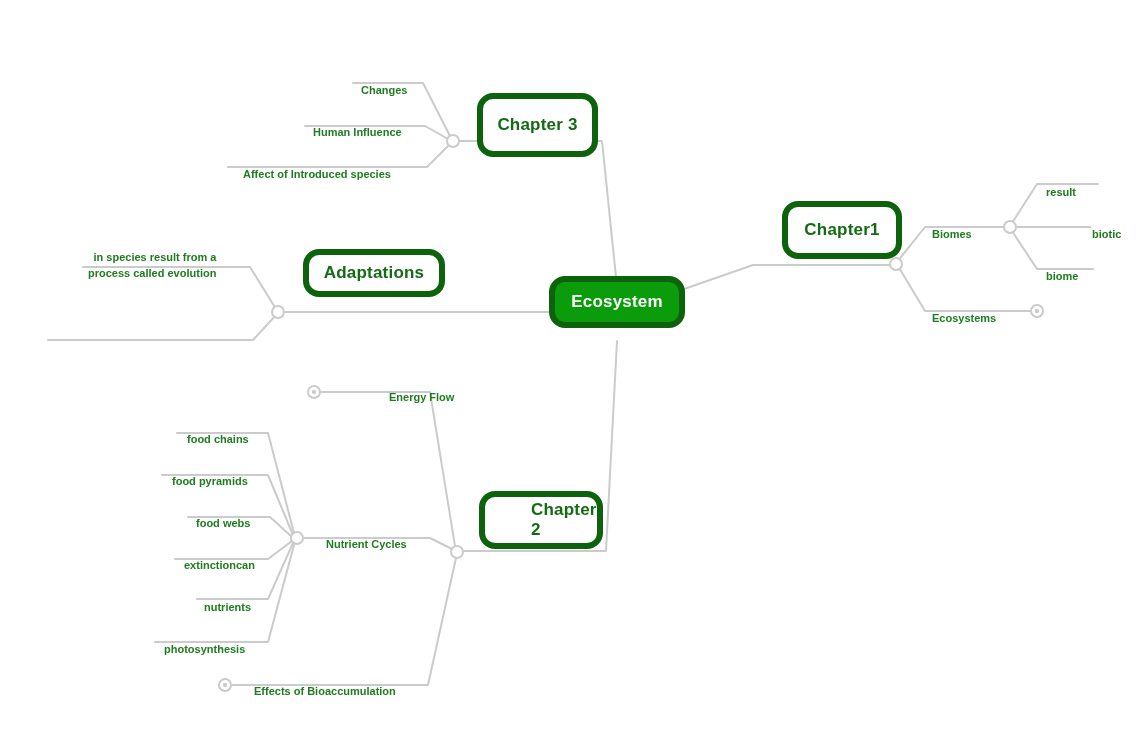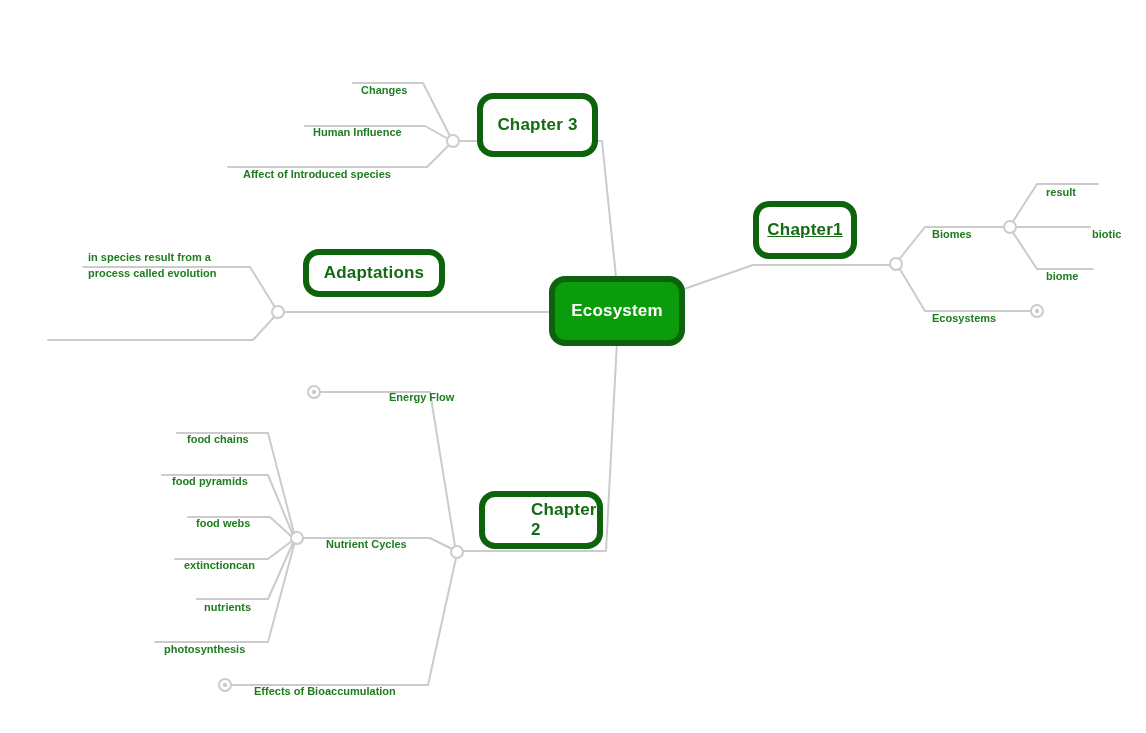--- a/index.html
+++ b/index.html
@@ -71,21 +71,21 @@
     line-height: 15px;
     color: var(--label-text);
     white-space: nowrap;
     cursor: pointer;
     margin-top: 24px;
   }
   .leaf.multiline {
     white-space: pre-line;
     line-height: 16px;
   }
-  .leaf.centered { text-align: left; }
+  .leaf.centered { text-align: right; }
 </style>
 </head>
 <body>
 
 <div class="canvas">
 
   <svg class="links" viewBox="0 0 1146 733">
 
     <path d="M353 83 H423 L451 138"></path>
     <path d="M305 126 H425 L450 140"></path>
@@ -128,27 +128,27 @@
     <g>
       <circle class="junction" cx="314" cy="392" r="6"></circle>
       <circle class="dot" cx="314" cy="392" r="2.2"></circle>
     </g>
     <g>
       <circle class="junction" cx="225" cy="685" r="6"></circle>
       <circle class="dot" cx="225" cy="685" r="2.2"></circle>
     </g>
   </svg>
 
-  <div class="topic root-node" style="left:549px; top:276px; width:136px; height:70px;">Ecosystem</div>
+  <div class="topic root-node" style="left:549px; top:276px; width:136px; height:52px;">Ecosystem</div>
 
   <div class="topic" style="left:477px; top:79px; width:121px; height:64px;margin-top:14px;">Chapter 3</div>
 
   <div class="topic" style="left:303px; top:249px; width:142px; height:48px;">Adaptations</div>
 
-  <div class="topic" style="left:753px; top:201px; width:104px; height:58px;text-decoration:underline;">Chapter1</div>
+  <div class="topic" style="left:782px; top:201px; width:120px; height:58px;">Chapter1</div>
 
   <div class="topic" style="left:479px; top:491px; width:124px; height:58px;padding-left:46px;">Chapter 2</div>
 
   <div class="leaf" style="left:361px; top:59px;">Changes</div>
   <div class="leaf" style="left:313px; top:101px;">Human Influence</div>
   <div class="leaf" style="left:243px; top:143px;">Affect of Introduced species</div>
 
   <div class="leaf multiline centered" style="left:88px; top:225px;">in species result from a
 process called evolution</div>
 

